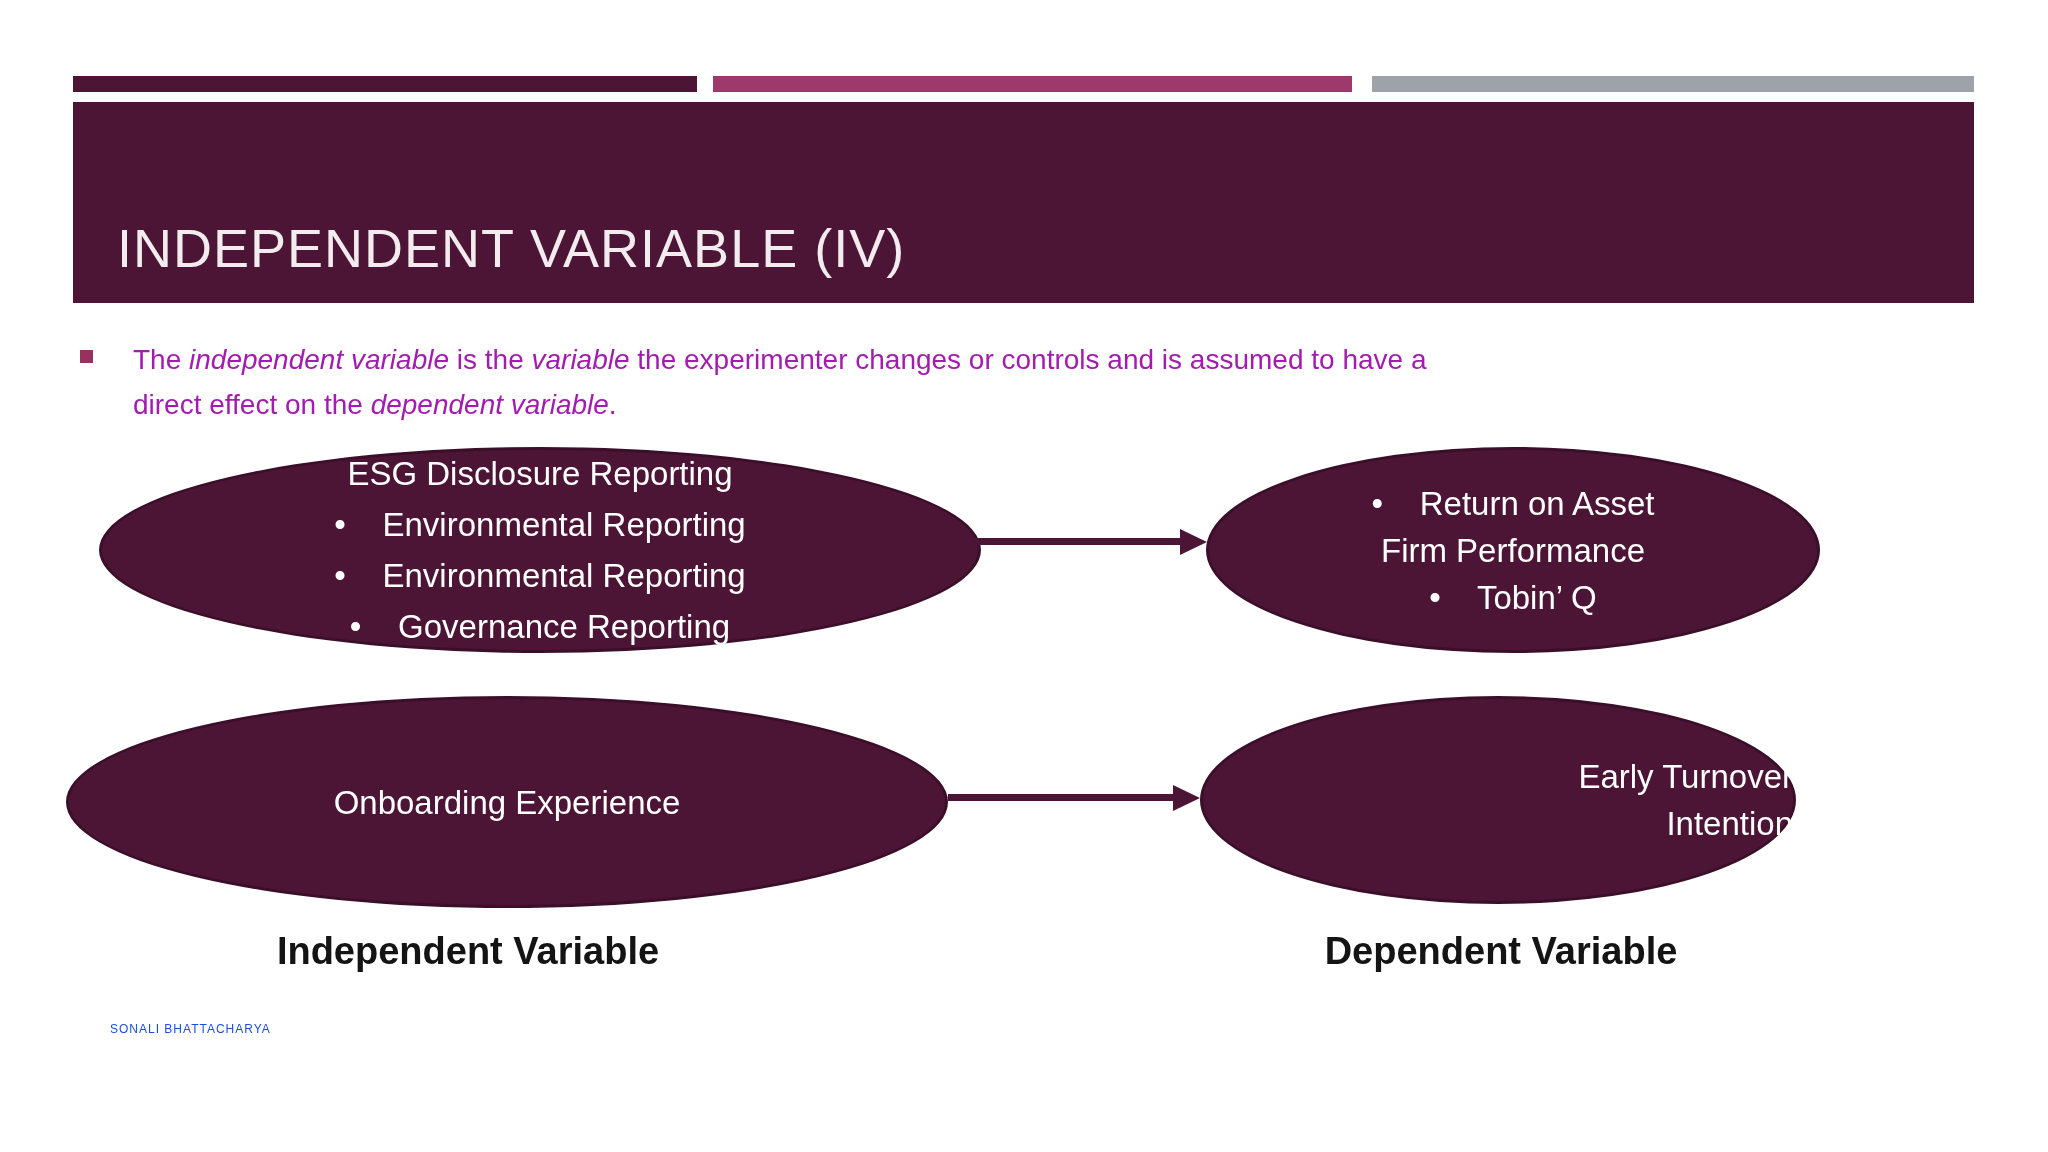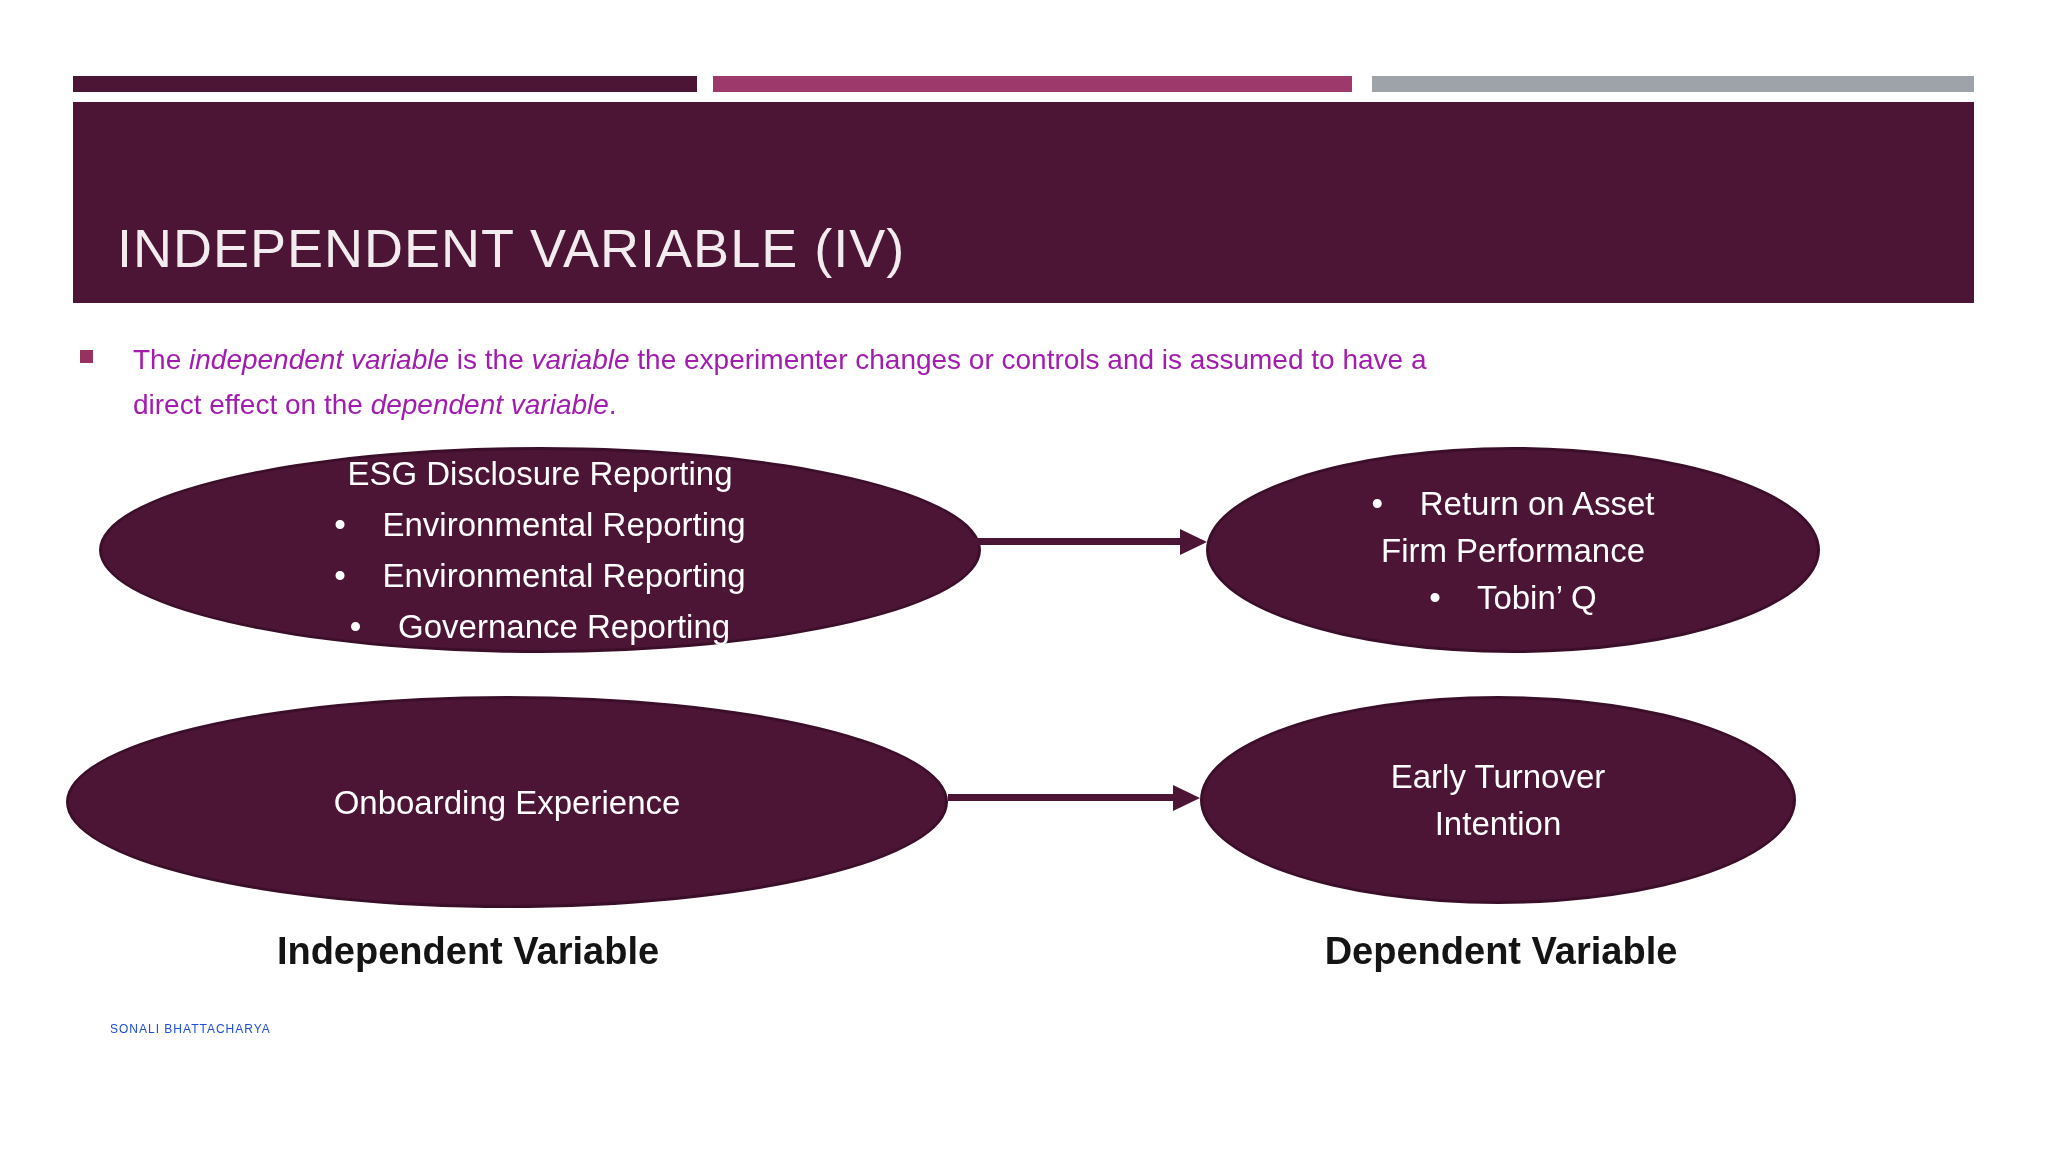--- a/index.html
+++ b/index.html
@@ -51,21 +51,21 @@
     box-sizing:border-box;
     display:flex;flex-direction:column;justify-content:center;align-items:center;
     color:#ffffff;
     font-size:33px;line-height:47px;
     text-align:center;
   }
   .ellipse .line{white-space:pre;}
   .ellipse-iv-top{left:99px;top:447px;width:882px;height:206px;justify-content:space-between;}
   .ellipse-dv-top{left:1206px;top:447px;width:614px;height:206px;}
   .ellipse-iv-bottom{left:66px;top:696px;width:882px;height:212px;align-items:center;}
-  .ellipse-dv-bottom{left:1200px;top:696px;width:596px;height:208px;}
+  .ellipse-dv-bottom{left:1200px;top:696px;width:596px;height:208px;align-items:flex-end;}
 
   
   .arrow-line{position:absolute;height:7px;background:#4C1535;}
   .arrow-head{
     position:absolute;width:0;height:0;
     border-top:13px solid transparent;
     border-bottom:13px solid transparent;
     border-left:27px solid #4C1535;
   }
   .arrow-top-line{left:963px;top:538px;width:218px;}

